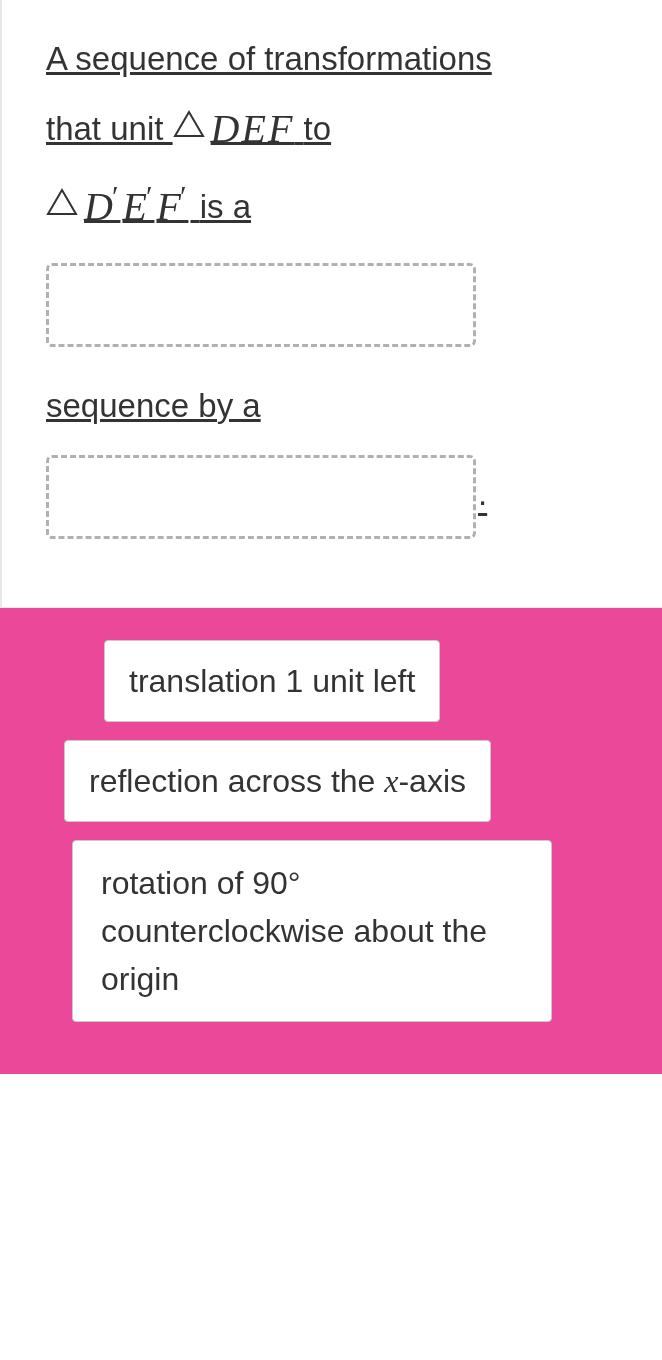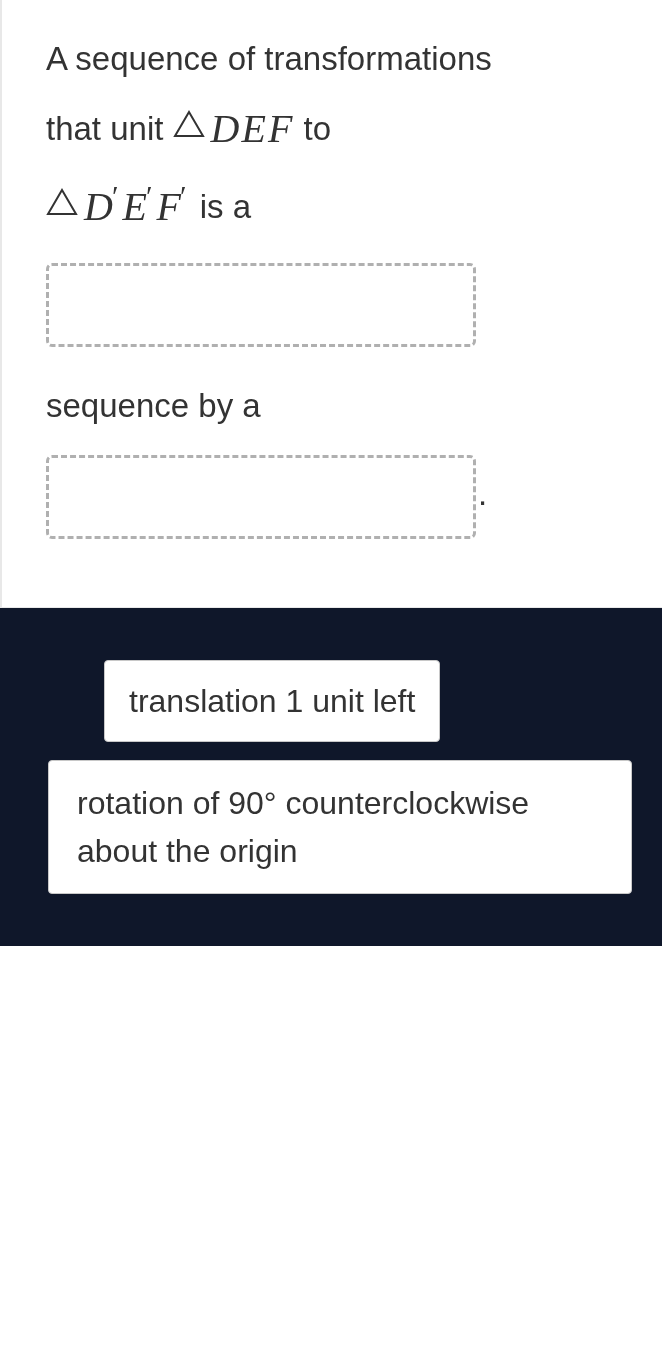--- a/index.html
+++ b/index.html
@@ -10,20 +10,21 @@
     width: 662px;
     background: #fff;
     color: #333;
   }
   .question-area {
     padding: 28px 30px 40px 44px;
     border-left: 2px solid #e8e8e8;
     font-size: 33px;
     line-height: 1.9;
     color: #333;
+    text-decoration: underline;
   }
   .mathit {
     font-family: "Times New Roman", Times, serif;
     font-style: italic;
     font-size: 40px;
     letter-spacing: 2px;
     vertical-align: -2px;
   }
   .prime {
     font-size: 30px;
@@ -50,40 +51,40 @@
   .slot-row {
     display: block;
     line-height: 1;
   }
   .period-after {
     font-size: 33px;
     vertical-align: 6px;
     margin-left: 2px;
   }
   .answer-bank {
-    background: #0f172a;
-    padding: 52px 30px 34px 44px;
+    background: #ec4899;
+    padding: 32px 30px 34px 44px;
     border-top: 1px solid #e9e9e9;
     text-decoration: underline;
   }
   .chip {
     display: inline-block;
     background: #fff;
     border: 1px solid #c8c8c8;
     border-radius: 4px;
     padding: 16px 24px;
     font-size: 32px;
     color: #333;
     line-height: 1.5;
     margin-bottom: 18px;
     cursor: grab;
   }
   .chip-row1 { margin-left: 60px; }
   .chip-row2 { margin-left: 20px; }
-  .chip-row3 { margin-left: 4px; width: 584px; text-align: left; padding: 18px 28px; }
+  .chip-row3 { margin-left: 28px; width: 480px; text-align: left; padding: 18px 28px; }
   .xital { font-style: italic; font-family: "Times New Roman", Times, serif; }
 </style>
 </head>
 <body>
 
 <div class="question-area">
   <span>A sequence of transformations</span><br>
   <span>that unit </span>
   <span class="tri">
     <svg width="32" height="28" viewBox="0 0 32 28">
@@ -109,17 +110,22 @@
   </span>
 </div>
 
 <div class="answer-bank">
   <div>
     <span class="chip chip-row1">
       <span>translation 1 unit left</span>
     </span>
   </div>
   <div>
+    <span class="chip chip-row2">
+      <span>reflection across the </span><span class="xital">x</span><span>-axis</span>
+    </span>
+  </div>
+  <div>
     <span class="chip chip-row3">
       <span>rotation of 90° counterclockwise about the origin</span>
     </span>
   </div>
 </div>
 
 </body></html>

